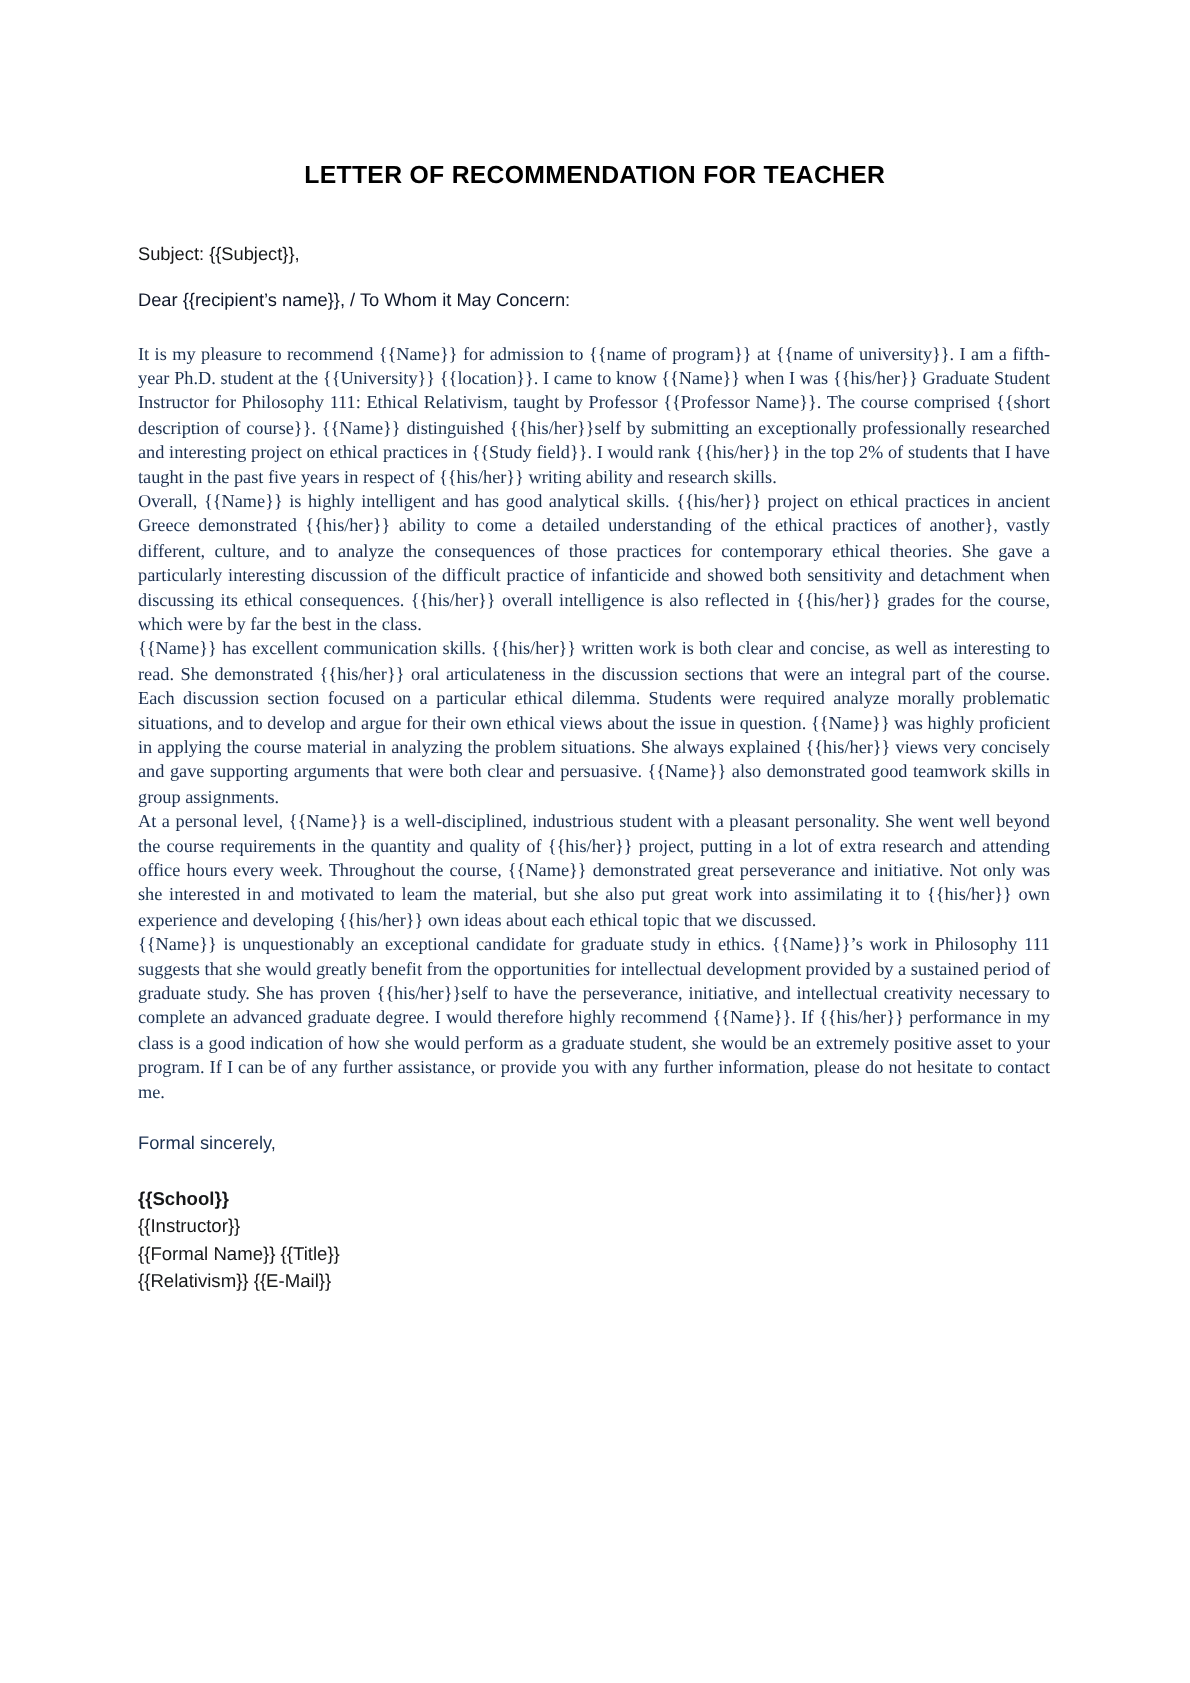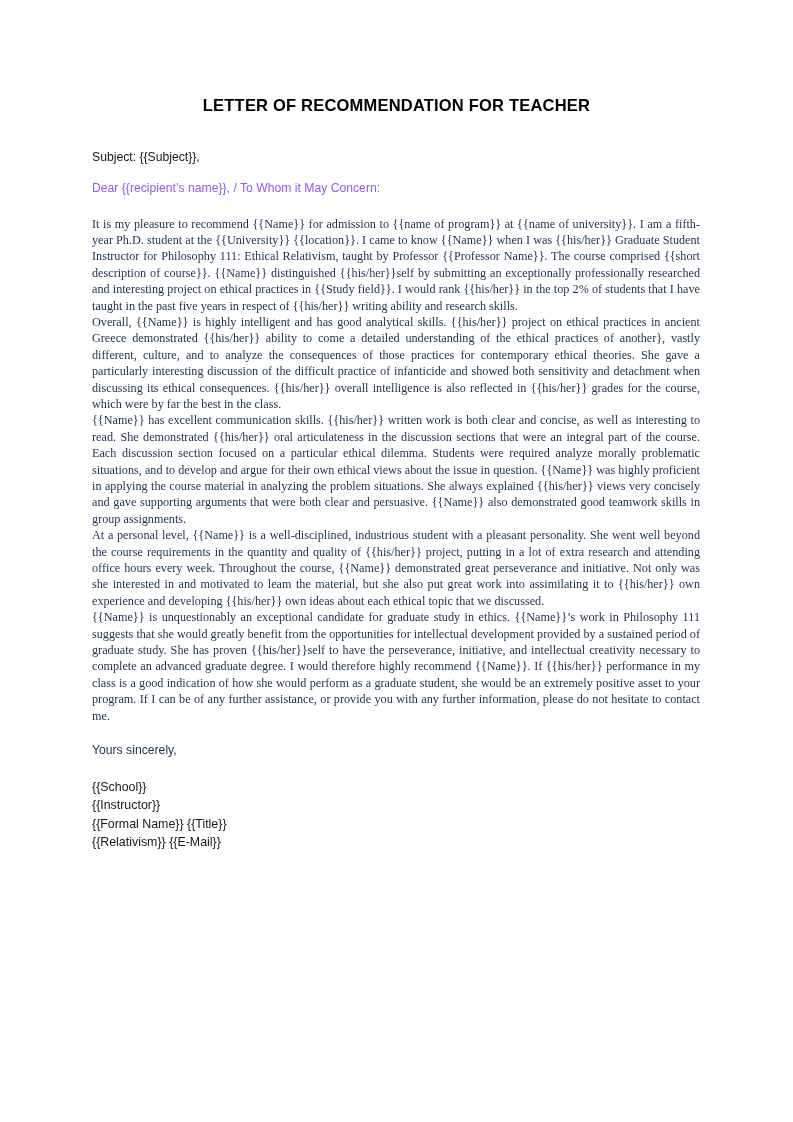--- a/index.html
+++ b/index.html
@@ -11,20 +11,21 @@
   body {
     font-family: "Liberation Sans", sans-serif;
   }
   .page {
     position: relative;
     width: 793px;
     height: 941px;
     background: #ffffff;
     overflow: hidden;
     box-sizing: border-box;
+    margin-top: 12px;
   }
   .doc-title {
     position: absolute;
     left: 0;
     right: 0;
     top: 96px;
     text-align: center;
     font-size: 16.5px;
     font-weight: bold;
     color: #000000;
@@ -37,21 +38,21 @@
     width: 608px;
   }
   .meta-line {
     font-size: 12.2px;
     color: #17181a;
     line-height: 1.25;
     margin-bottom: 16px;
   }
   .salutation {
     font-size: 12.2px;
-    color: #8b5cf6;
+    color: #0f172a;
     line-height: 1.25;
     margin-bottom: 19px;
   }
   .body-block {
     font-size: 12.2px;
     color: #1b3050;
     text-align: justify;
     line-height: 1.345;
     font-family: Liberation Serif, serif;
   }
@@ -69,21 +70,21 @@
     color: #1b3050;
     line-height: 1.25;
   }
   .signature-block {
     margin-top: 20px;
     font-size: 12.4px;
     color: #17181a;
     line-height: 1.46;
   }
   .signature-block .school {
-    font-weight: normal;
+    font-weight: bold;
   }
   .footer-page {
     position: absolute;
     left: 0;
     right: 4px;
     top: 1060px;
     text-align: center;
     font-size: 9.5px;
     color: #2b2b2b;
   }
@@ -126,21 +127,21 @@
     <div class="salutation">Dear {{recipient’s name}}, / To Whom it May Concern:</div>
 
     <div class="body-block">
       <p>It is my pleasure to recommend {{Name}} for admission to {{name of program}} at {{name of university}}. I am a fifth-year Ph.D. student at the {{University}} {{location}}. I came to know {{Name}} when I was {{his/her}} Graduate Student Instructor for Philosophy 111: Ethical Relativism, taught by Professor {{Professor Name}}. The course comprised {{short description of course}}. {{Name}} distinguished {{his/her}}self by submitting an exceptionally professionally researched and interesting project on ethical practices in {{Study field}}. I would rank {{his/her}} in the top 2% of students that I have taught in the past five years in respect of {{his/her}} writing ability and research skills.</p>
       <p>Overall, {{Name}} is highly intelligent and has good analytical skills. {{his/her}} project on ethical practices in ancient Greece demonstrated {{his/her}} ability to come a detailed understanding of the ethical practices of another}, vastly different, culture, and to analyze the consequences of those practices for contemporary ethical theories. She gave a particularly interesting discussion of the difficult practice of infanticide and showed both sensitivity and detachment when discussing its ethical consequences. {{his/her}} overall intelligence is also reflected in {{his/her}} grades for the course, which were by far the best in the class.</p>
       <p>{{Name}} has excellent communication skills. {{his/her}} written work is both clear and concise, as well as interesting to read. She demonstrated {{his/her}} oral articulateness in the discussion sections that were an integral part of the course. Each discussion section focused on a particular ethical dilemma. Students were required analyze morally problematic situations, and to develop and argue for their own ethical views about the issue in question. {{Name}} was highly proficient in applying the course material in analyzing the problem situations. She always explained {{his/her}} views very concisely and gave supporting arguments that were both clear and persuasive. {{Name}} also demonstrated good teamwork skills in group assignments.</p>
       <p>At a personal level, {{Name}} is a well-disciplined, industrious student with a pleasant personality. She went well beyond the course requirements in the quantity and quality of {{his/her}} project, putting in a lot of extra research and attending office hours every week. Throughout the course, {{Name}} demonstrated great perseverance and initiative. Not only was she interested in and motivated to leam the material, but she also put great work into assimilating it to {{his/her}} own experience and developing {{his/her}} own ideas about each ethical topic that we discussed.</p>
       <p>{{Name}} is unquestionably an exceptional candidate for graduate study in ethics. {{Name}}’s work in Philosophy 111 suggests that she would greatly benefit from the opportunities for intellectual development provided by a sustained period of graduate study. She has proven {{his/her}}self to have the perseverance, initiative, and  intellectual creativity necessary to complete an advanced graduate degree. I would therefore highly recommend {{Name}}. If {{his/her}} performance in my class is a good indication of how she would perform as a graduate student, she would be an extremely positive asset to your program. If I can be of any further assistance, or provide you with any further information, please do not hesitate to contact me.</p>
     </div>
 
-    <div class="closing">Yours sincerely,</div>
+    <div class="closing">Formal sincerely,</div>
 
     <div class="signature-block">
       <div class="school">{{School}}</div>
       <div>{{Instructor}}</div>
       <div>{{Formal Name}} {{Title}}</div>
       <div>{{Relativism}} {{E-Mail}}</div>
     </div>
 
   </div>
 

